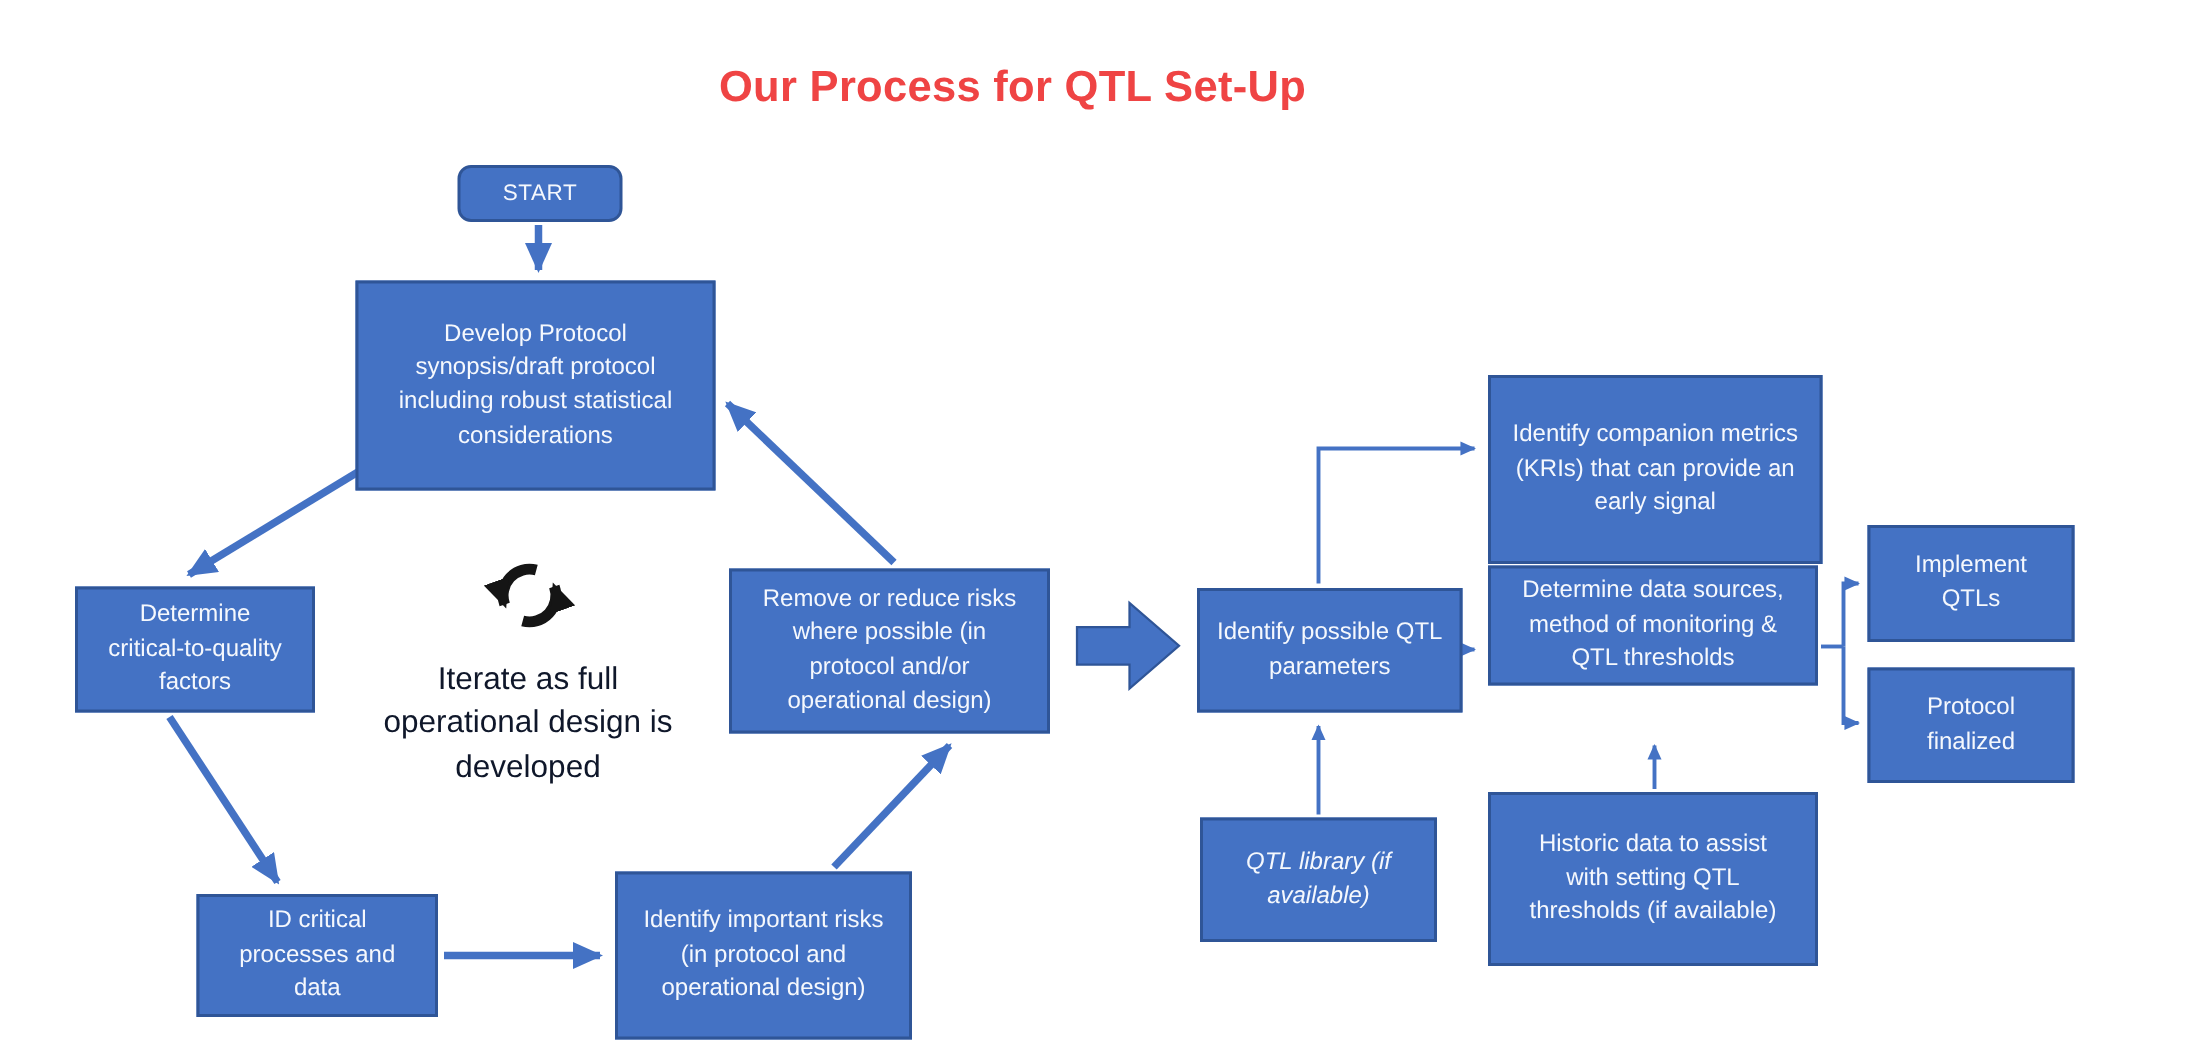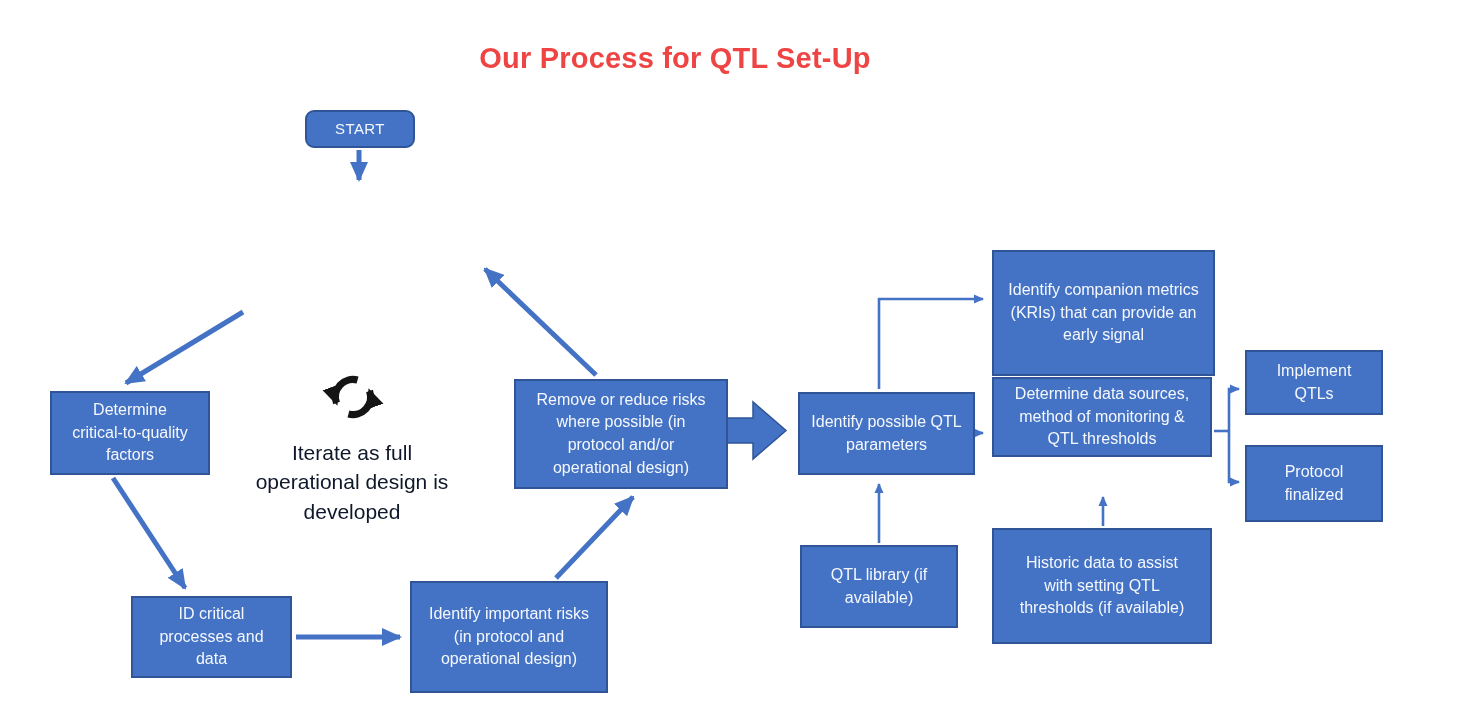--- a/index.html
+++ b/index.html
@@ -68,60 +68,63 @@
     <g stroke="#151515" stroke-width="7" fill="none">
       <path d="M34.4,13.6 A17,17 0 0 0 14,35.8" marker-end="url(#ahK)"></path>
       <path d="M25.6,46.4 A17,17 0 0 0 46,24.2" marker-end="url(#ahK)"></path>
     </g>
   </svg>
 
   <div class="box start" style="left:305px;top:110px;width:110px;height:38px;">
     <span>START</span>
   </div>
 
+  <div class="box" style="left:237px;top:187px;width:240px;height:140px;padding:0 21px;">
+    <span>Develop Protocol synopsis/draft protocol including robust statistical considerations</span>
+  </div>
 
   <div class="box" style="left:50px;top:391px;width:160px;height:84px;padding:0 14px;">
     <span>Determine critical-to-quality factors</span>
   </div>
 
   <div class="box" style="left:131px;top:596px;width:161px;height:82px;padding:0 16px;">
     <span>ID critical processes and data</span>
   </div>
 
   <div class="box" style="left:410px;top:581px;width:198px;height:112px;padding:0 14px;justify-content:flex-end;">
     <span>Identify important risks (in protocol and operational design)</span>
   </div>
 
-  <div class="box" style="left:486px;top:379px;width:214px;height:110px;padding:0 10px;margin-left:28px;">
+  <div class="box" style="left:486px;top:379px;width:214px;height:110px;padding:0 10px;">
     <span>Remove or reduce risks where possible (in protocol and/or operational design)</span>
   </div>
 
   <div class="note" style="left:247px;top:438px;width:210px;">Iterate as full operational design is developed</div>
 
   <div class="box" style="left:798px;top:392px;width:177px;height:83px;padding:0 10px;">
     <span>Identify possible QTL parameters</span>
   </div>
 
   <div class="box" style="left:992px;top:250px;width:223px;height:126px;padding:0 13px;">
     <span>Identify companion metrics (KRIs) that can provide an early signal</span>
   </div>
 
   <div class="box" style="left:992px;top:377px;width:220px;height:80px;padding:0 15px;">
     <span>Determine data sources, method of monitoring &amp; QTL thresholds</span>
   </div>
 
-  <div class="box" style="left:800px;top:545px;width:158px;height:83px;padding:0 14px;">
+  <div class="box" style="left:800px;top:545px;width:158px;height:83px;padding:0 14px;font-style:italic;">
     <span>QTL library (if available)</span>
   </div>
 
   <div class="box" style="left:992px;top:528px;width:220px;height:116px;padding:0 18px;">
     <span>Historic data to assist with setting QTL thresholds (if available)</span>
   </div>
 
-  <div class="box" style="left:1245px;top:350px;width:138px;height:65px;padding:0 17px;">
+  <div class="box" style="left:1245px;top:350px;width:138px;height:78px;padding:0 17px;">
     <span>Implement QTLs</span>
   </div>
 
   <div class="box" style="left:1245px;top:445px;width:138px;height:77px;padding:0 17px;">
     <span>Protocol finalized</span>
   </div>
 
 </div>
 
 </body></html>

